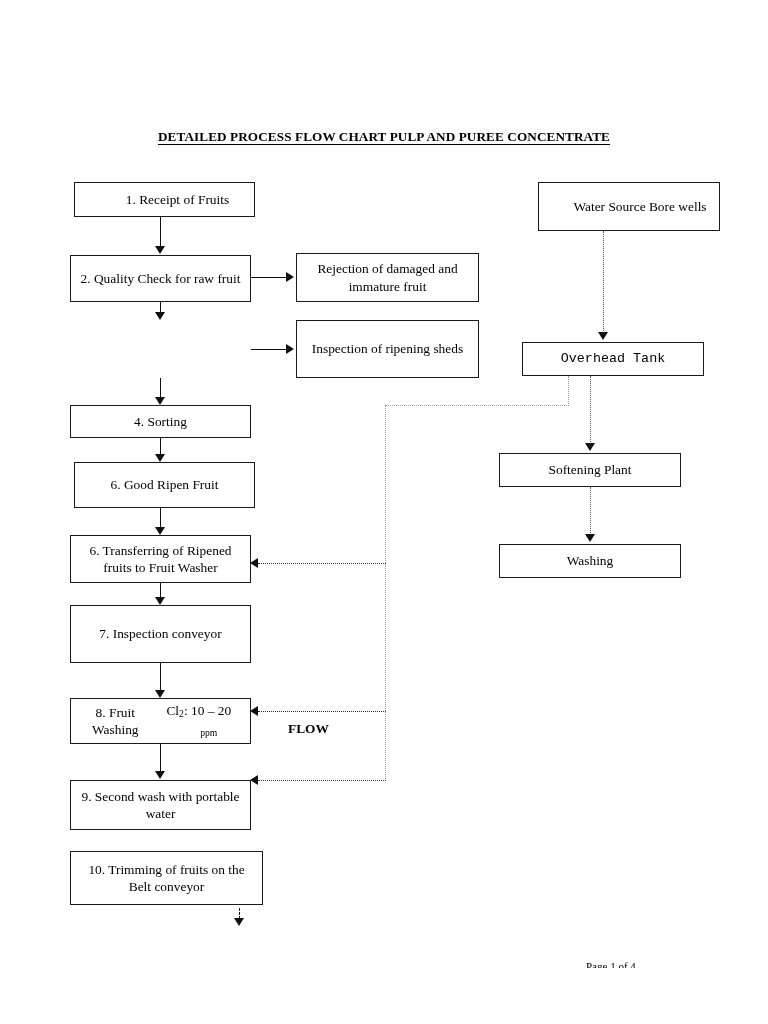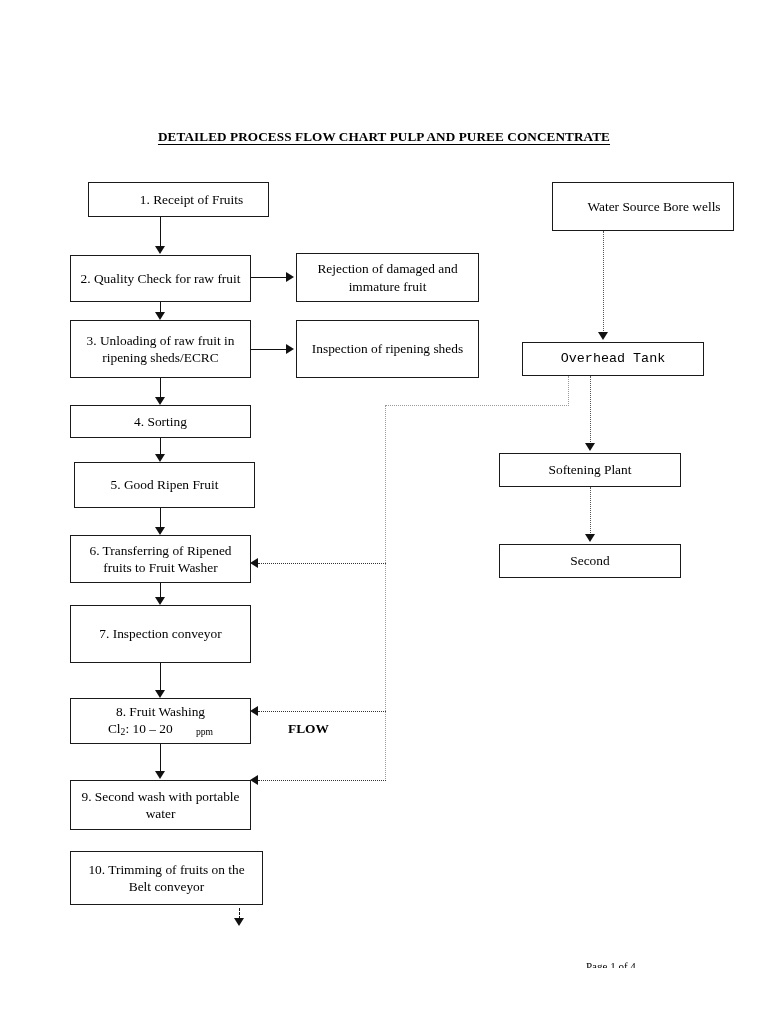--- a/index.html
+++ b/index.html
@@ -138,83 +138,80 @@
 </style>
 </head>
 <body>
 
 <div id="page">
 
   <div class="doc-title">
     <span>DETAILED PROCESS FLOW CHART PULP AND PUREE CONCENTRATE</span>
   </div>
 
-  <div class="node" style="left:88px; top:182px; width:181px; height:35px;padding-left:32px;">
+  <div class="node" style="left:74px; top:182px; width:181px; height:35px;padding-left:32px;">
     <span class="lbl">1. Receipt of Fruits</span>
   </div>
 
   <div class="node two-line" style="left:70px; top:255px; width:181px; height:47px;">
     <span class="lbl">2. Quality Check for raw fruit</span>
   </div>
 
-  <div class="node two-line" style="left:70px; top:320px; width:181px; height:58px;">
-    <span class="lbl">3. Unloading of raw fruit in ripening sheds/ECRC</span>
-  </div>
 
   <div class="node" style="left:70px; top:405px; width:181px; height:33px;">
     <span class="lbl">4. Sorting</span>
   </div>
 
   <div class="node" style="left:74px; top:462px; width:181px; height:46px;">
-    <span class="lbl">5. Good Ripen Fruit</span>
+    <span class="lbl">6. Good Ripen Fruit</span>
   </div>
 
   <div class="node two-line" style="left:70px; top:535px; width:181px; height:48px;align-items:center;">
     <span class="lbl">6. Transferring of Ripened fruits to Fruit Washer</span>
   </div>
 
   <div class="node" style="left:70px; top:605px; width:181px; height:58px;">
     <span class="lbl">7. Inspection conveyor</span>
   </div>
 
-  <div class="node two-line" style="left:70px; top:698px; width:181px; height:46px; flex-direction:column;">
+  <div class="node two-line" style="left:70px; top:698px; width:181px; height:46px; flex-direction:row;">
     <span class="lbl">8. Fruit Washing</span>
     <span class="lbl chem"><span>Cl</span><sub>2</sub><span>: 10 – 20 </span><span class="ppm">ppm</span></span>
   </div>
 
   <div class="node two-line" style="left:70px; top:780px; width:181px; height:50px;">
     <span class="lbl">9. Second wash with portable water</span>
   </div>
 
   <div class="node two-line" style="left:70px; top:851px; width:193px; height:54px;">
     <span class="lbl">10. Trimming of fruits on the Belt conveyor</span>
   </div>
 
   <div class="node two-line" style="left:296px; top:253px; width:183px; height:49px;">
     <span class="lbl">Rejection of damaged and immature fruit</span>
   </div>
 
   <div class="node two-line" style="left:296px; top:320px; width:183px; height:58px;">
     <span class="lbl">Inspection of ripening sheds</span>
   </div>
 
-  <div class="node two-line" style="left:552px; top:182px; width:182px; height:49px;padding-left:28px;">
+  <div class="node two-line" style="left:538px; top:182px; width:182px; height:49px;padding-left:28px;">
     <span class="lbl">Water Source Bore wells</span>
   </div>
 
   <div class="node" style="left:522px; top:342px; width:182px; height:34px;font-family:Liberation Mono, monospace;">
     <span class="lbl">Overhead Tank</span>
   </div>
 
   <div class="node" style="left:499px; top:453px; width:182px; height:34px;">
     <span class="lbl">Softening Plant</span>
   </div>
 
   <div class="node" style="left:499px; top:544px; width:182px; height:34px;">
-    <span class="lbl">Second</span>
+    <span class="lbl">Washing</span>
   </div>
 
   <div class="conn v-solid" style="left:160px; top:217px; height:30px;"></div>
   <div class="arrow-down" style="left:155px; top:246px;"></div>
 
   <div class="conn v-solid" style="left:160px; top:302px; height:12px;"></div>
   <div class="arrow-down" style="left:155px; top:312px;"></div>
 
   <div class="conn v-solid" style="left:160px; top:378px; height:20px;"></div>
   <div class="arrow-down" style="left:155px; top:397px;"></div>

